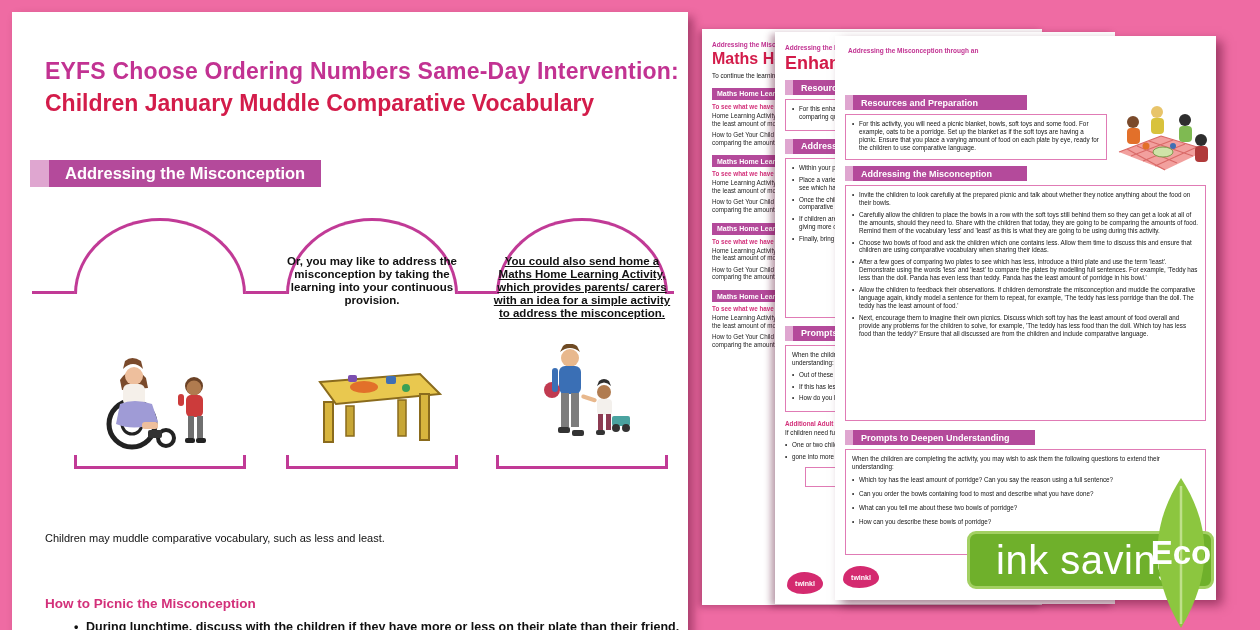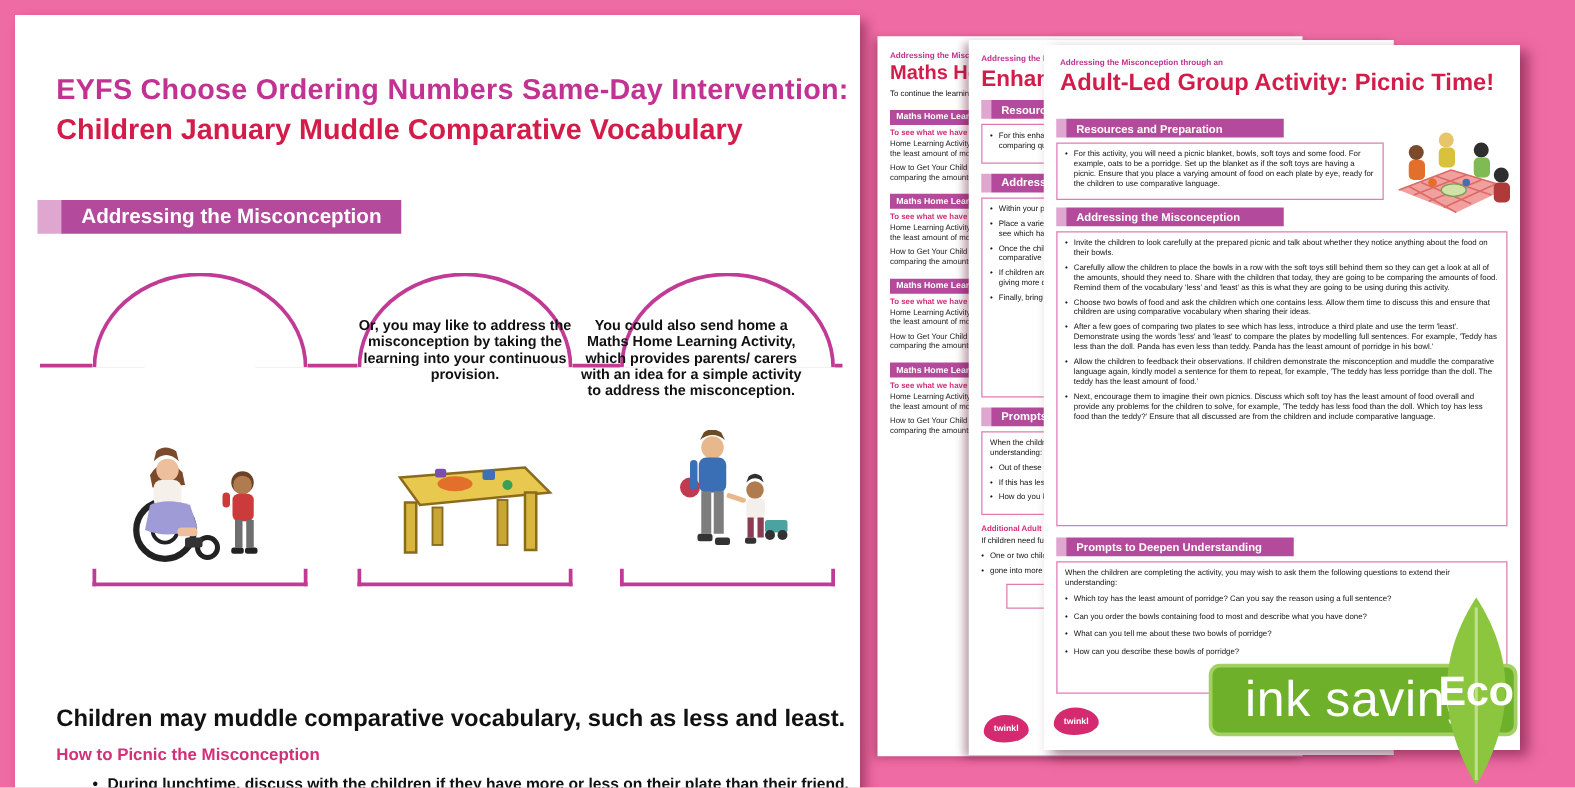--- a/index.html
+++ b/index.html
@@ -33,21 +33,21 @@
   .arch-line { position:absolute; top:279px; height:3px; background:#c13a96; }
   .arc { position:absolute; top:206px; width:172px; height:76px;
     border:3px solid #c13a96; border-bottom:none;
     border-radius:86px 86px 0 0 / 76px 76px 0 0; }
   .arch-text { position:absolute; top:243px; width:180px; text-align:center;
     font-size:11.5px; line-height:13px; font-weight:bold; color:#111; }
   .bracket { position:absolute; top:443px; width:172px; height:14px;
     border-left:3px solid #c13a96; border-right:3px solid #c13a96; border-bottom:3px solid #c13a96; }
   .arch-img { position:absolute; }
 
-  .miscon-text { position:absolute; left:33px; top:553px; font-size:19px; font-weight:bold; color:#111; }
+  .miscon-text { position:absolute; left:33px; top:520px; font-size:11px; font-weight:normal; color:#111; }
   .howto-head { position:absolute; left:33px; top:584px; font-size:13.5px; font-weight:bold; color:#d3307a; }
   .howto-bullet { position:absolute; left:62px; top:608px; font-size:12.5px; font-weight:bold; color:#111; padding-left:12px; }
   .howto-bullet::before { content:"•"; position:absolute; left:0; }
 
   
   #page-home { left:702px; top:29px; width:340px; height:576px; box-shadow:-3px 2px 7px rgba(80,5,40,.35); }
   #page-cp   { left:775px; top:32px; width:340px; height:572px; box-shadow:-4px 2px 7px rgba(80,5,40,.4); }
   #page-picnic { left:835px; top:36px; width:381px; height:564px; box-shadow:6px 5px 10px rgba(80,5,40,.5); }
 
   .eyebrow { font-size:6.5px; font-weight:bold; color:#c23292; }
@@ -95,21 +95,21 @@
   <div class="arch-line" style="left:20px;  width:42px;"></div>
   <div class="arch-line" style="left:234px; width:40px;"></div>
   <div class="arch-line" style="left:446px; width:38px;"></div>
   <div class="arch-line" style="left:656px; width:6px;"></div>
 
   <div class="arc" style="left:62px;"></div>
   <div class="arc" style="left:274px;"></div>
   <div class="arc" style="left:484px;"></div>
 
   <div class="arch-text" style="left:270px;">Or, you may like to address the misconception by taking the learning into your continuous provision.</div>
-  <div class="arch-text" style="left:451px;">You could also send home a Maths Home Learning Activity, which provides parents/ carers with an idea for a simple activity to address the misconception.</div>
+  <div class="arch-text" style="left:480px;text-decoration:underline;">You could also send home a Maths Home Learning Activity, which provides parents/ carers with an idea for a simple activity to address the misconception.</div>
 
   <svg class="arch-img" style="left:78px; top:330px;" width="140" height="108" viewBox="0 0 140 108">
     <circle cx="42" cy="82" r="23" fill="none" stroke="#222" stroke-width="5"></circle>
     <circle cx="42" cy="82" r="10" fill="none" stroke="#222" stroke-width="3"></circle>
     <circle cx="76" cy="96" r="8" fill="none" stroke="#222" stroke-width="4"></circle>
     <path d="M30 38 q12 -18 26 -2 l2 10 -26 2 z" fill="#7a4a2b"></path>
     <circle cx="44" cy="34" r="9" fill="#eebf9d"></circle>
     <path d="M33 27 q10 -10 20 0 l-2 -8 q-9 -6 -16 0 z" fill="#7a4a2b"></path>
     <rect x="33" y="42" width="22" height="22" rx="6" fill="#f5f0ea"></rect>
     <path d="M30 62 q14 -6 32 0 l6 18 q-22 10 -42 2 z" fill="#9f9bd6"></path>
@@ -249,21 +249,20 @@
   </ul>
   <div class="pink-box t6 tb" style="margin:0 30px 6px; text-align:center; width:200px;">I will compare amounts using less and least.</div>
 
   <div class="splat" style="left:12px; bottom:10px;">
     <span>twinkl</span>
   </div>
 </div>
 
 <div class="page" id="page-picnic">
   <div style="position:absolute; left:13px; top:11px;" class="eyebrow">Addressing the Misconception through an</div>
-  <div style="position:absolute; left:13px; top:20px; font-size:19px;" class="doc-title">Adult-Led Group Activity: Picnic Time!</div>
 
   <div class="banner banner-sm" style="left:10px; top:59px; width:182px;">
     <div class="lt"></div>
     <div class="dk">Resources and Preparation</div>
   </div>
   <div class="pink-box" style="position:absolute; left:10px; top:78px; width:262px; height:46px;">
     <ul class="dots t6">
       <li>For this activity, you will need a picnic blanket, bowls, soft toys and some food. For example, oats to be a porridge. Set up the blanket as if the soft toys are having a picnic. Ensure that you place a varying amount of food on each plate by eye, ready for the children to use comparative language.</li>
     </ul>
   </div>

